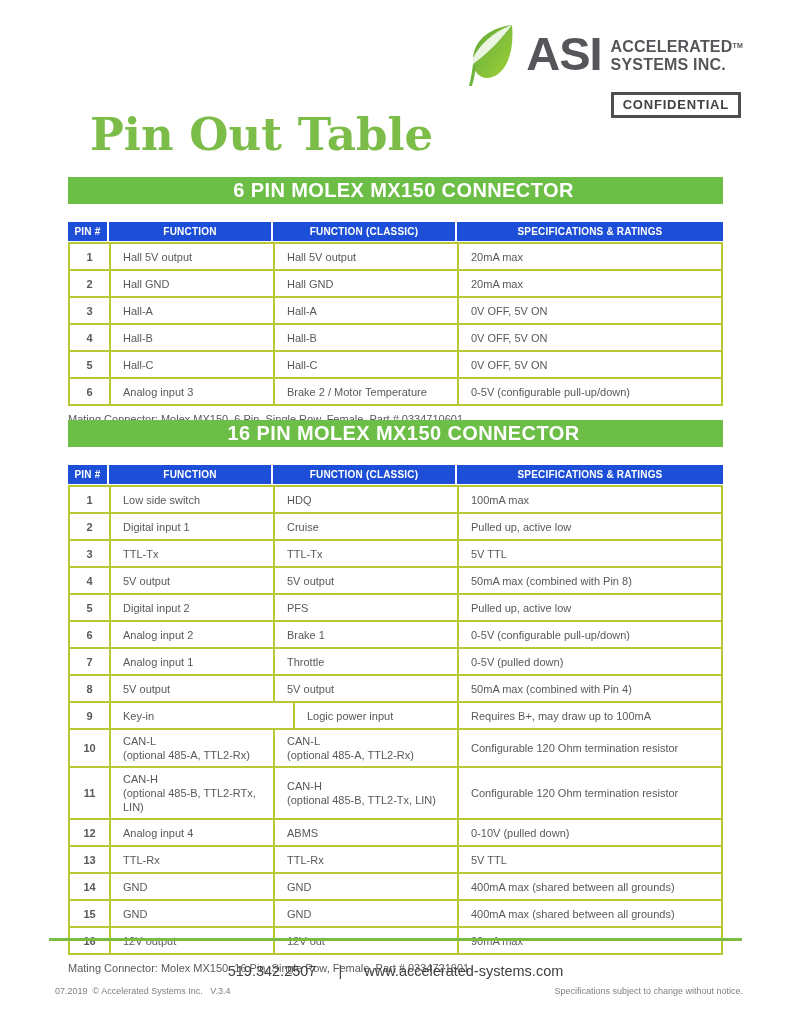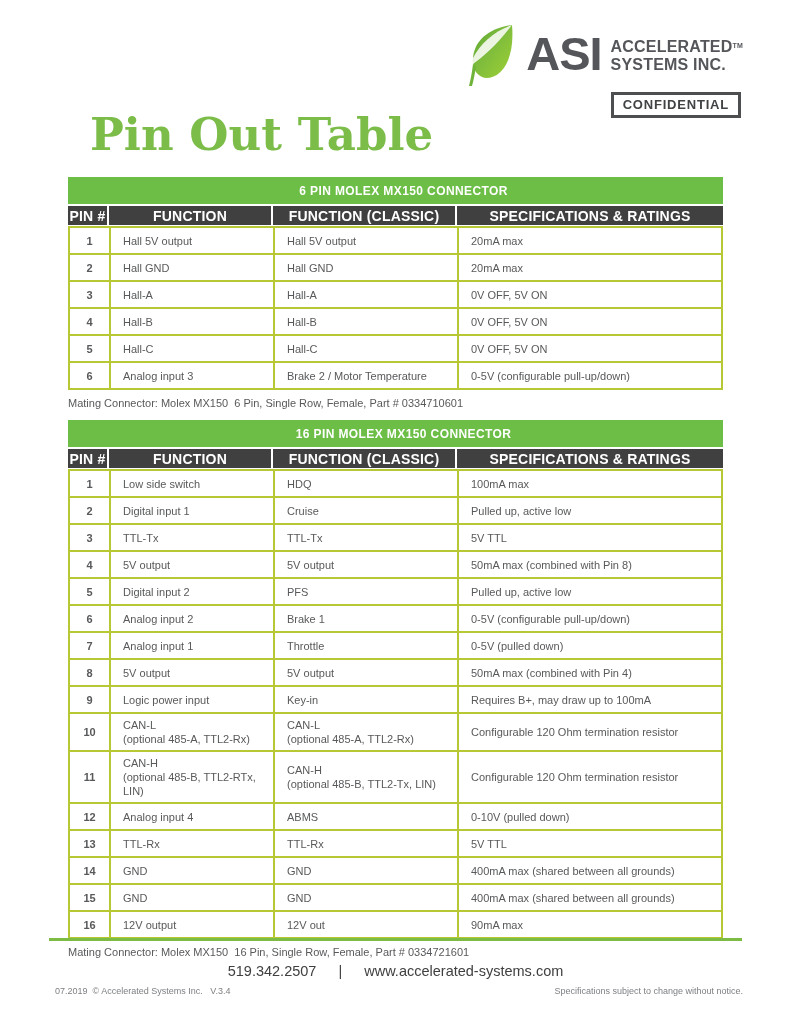--- a/index.html
+++ b/index.html
@@ -48,29 +48,29 @@
     margin-left: 12px;
   }
 
   
   .table-wrap { position: absolute; left: 68px; width: 655px; }
   .table-wrap.t0 { top: 177px; }
   .table-wrap.t1 { top: 420px; }
 
   .ttitle {
     height: 27px; background: #6cbe46; color: #ffffff;
-    font-size: 12px; font-weight: 700; letter-spacing: 0.4px;
+    font-size: 20px; font-weight: 700; letter-spacing: 0.4px;
     display: flex; align-items: center; justify-content: center;
-    margin-bottom: 2px;
+    margin-bottom: 18px;
     padding-left: 16px;
   }
   .thead { display: flex; height: 19px; margin-bottom: 1px; }
   .th {
-    background: #404040; color: #ffffff;
-    font-size: 14px; font-weight: 700; letter-spacing: 0.2px;
+    background: #1d4ed8; color: #ffffff;
+    font-size: 10px; font-weight: 700; letter-spacing: 0.2px;
     display: flex; align-items: center; justify-content: center;
     border-right: 2px solid #ffffff;
   }
   .th:last-child { border-right: none; }
 
   .tbody { border: 2px solid #b8c734; background: #fff; }
   .trow { display: flex; border-bottom: 2px solid #b8c734; }
   .trow:last-child { border-bottom: none; }
   .td {
     font-size: 11px; line-height: 14px; color: #58595b;
@@ -238,22 +238,22 @@
         <div class="td c3">0-5V (pulled down)</div>
       </div>
         <div class="trow">
         <div class="td pin c0">8</div>
         <div class="td c1">5V output</div>
         <div class="td c2">5V output</div>
         <div class="td c3">50mA max (combined with Pin 4)</div>
       </div>
         <div class="trow">
         <div class="td pin c0">9</div>
+        <div class="td c2">Key-in</div>
         <div class="td c1">Logic power input</div>
-        <div class="td c2">Key-in</div>
         <div class="td c3">Requires B+, may draw up to 100mA</div>
       </div>
         <div class="trow">
         <div class="td pin c0">10</div>
         <div class="td c1">CAN-L
 (optional 485-A, TTL2-Rx)</div>
         <div class="td c2">CAN-L
 (optional 485-A, TTL2-Rx)</div>
         <div class="td c3">Configurable 120 Ohm termination resistor</div>
       </div>

